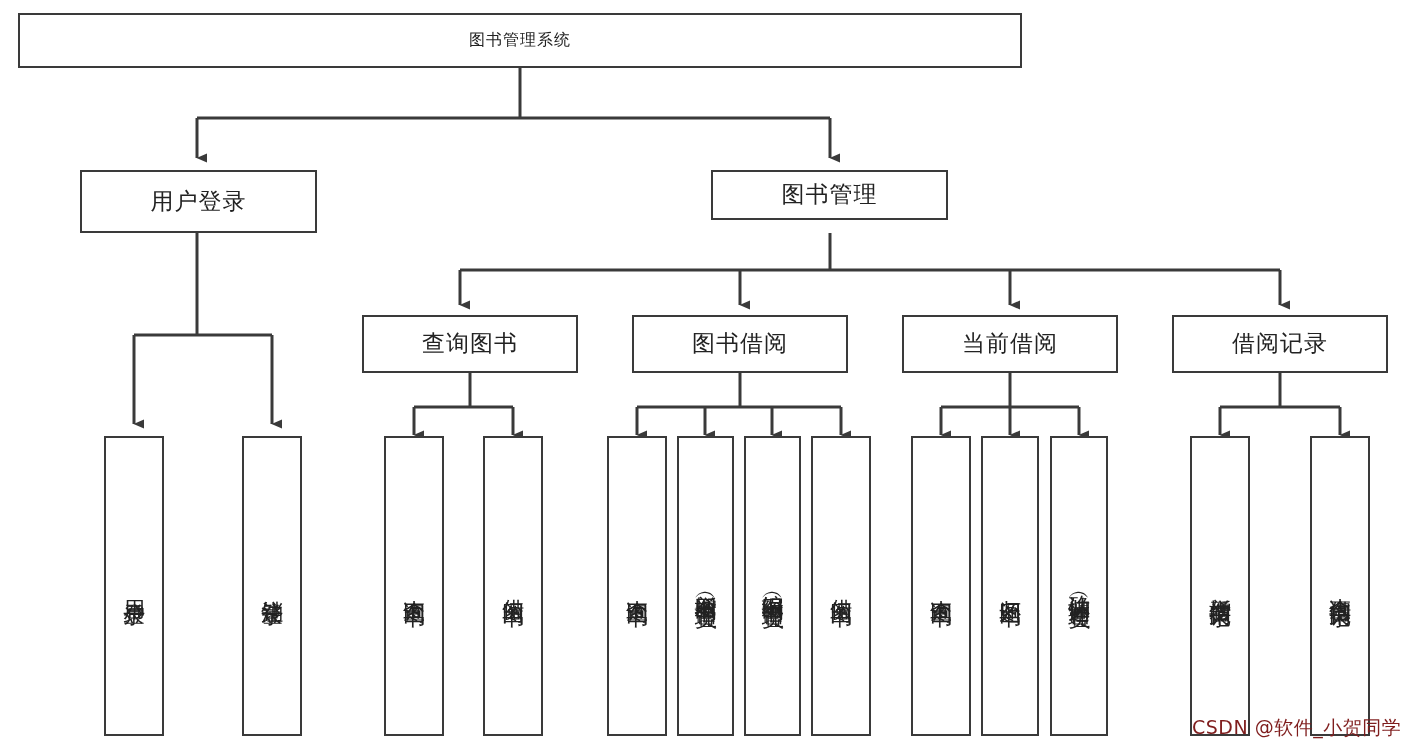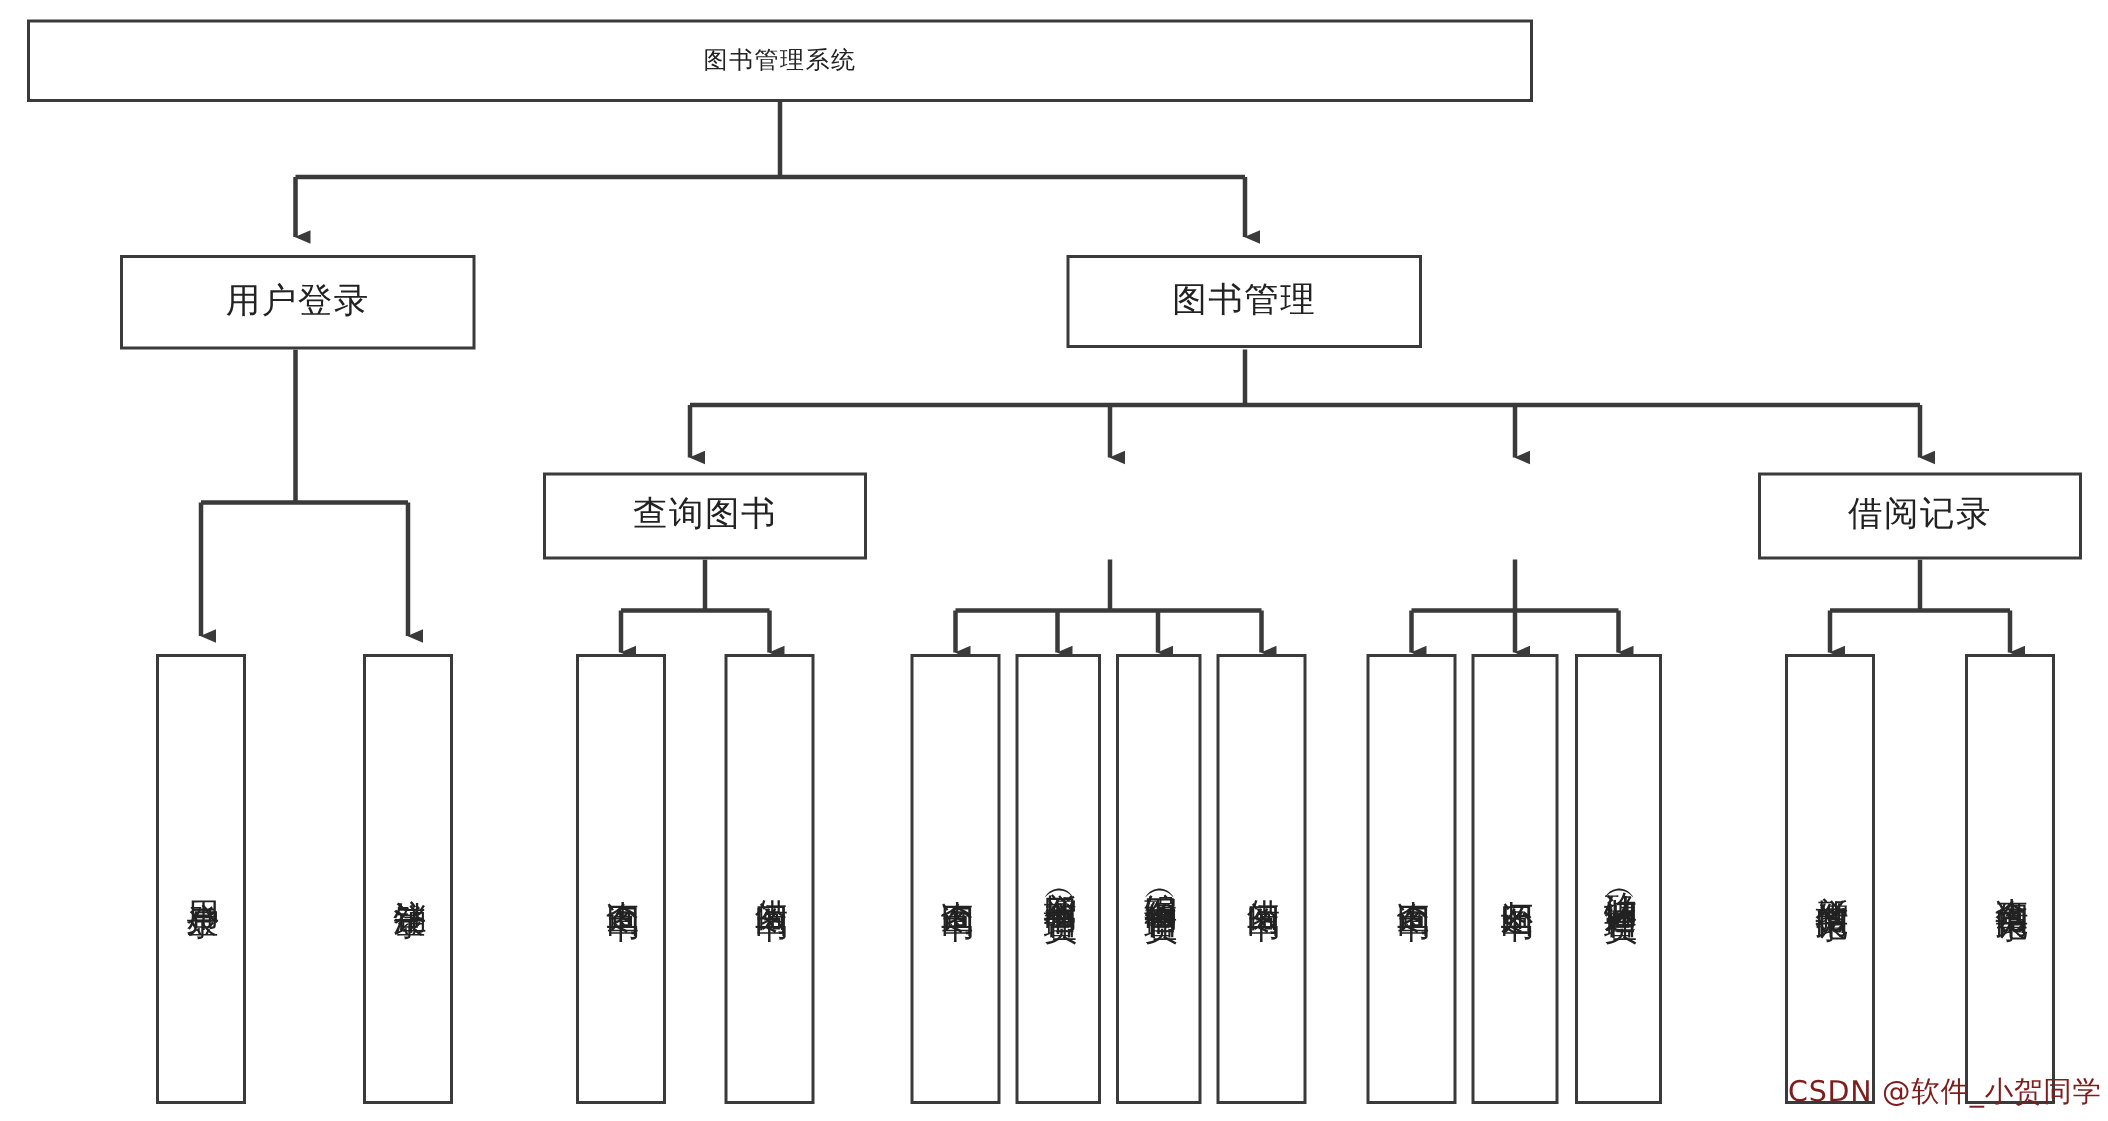--- a/index.html
+++ b/index.html
@@ -125,27 +125,33 @@
     </g>
   </svg>
 
   <div class="node root" style="left:18px; top:13px; width:1004px; height:55px;">
     <span>图书管理系统</span>
   </div>
 
   <div class="node h" style="left:80px; top:170px; width:237px; height:63px;">
     <span>用户登录</span>
   </div>
-  <div class="node h" style="left:711px; top:170px; width:237px; height:62px;">
+  <div class="node h" style="left:711px; top:170px; width:237px; height:50px;">
     <span>图书管理</span>
   </div>
 
   <div class="node h" style="left:362px; top:315px; width:216px; height:58px;">
     <span>查询图书</span>
   </div>
+  <div class="node h" style="left:632px; top:315px; width:216px; height:58px;">
+    <span>图书借阅</span>
+  </div>
+  <div class="node h" style="left:902px; top:315px; width:216px; height:58px;">
+    <span>当前借阅</span>
+  </div>
   <div class="node h" style="left:1172px; top:315px; width:216px; height:58px;">
     <span>借阅记录</span>
   </div>
 
   <div class="node v" style="left:104px; top:436px; width:60px; height:300px;">
     <span class="vtext">用户登录</span>
   </div>
   <div class="node v" style="left:242px; top:436px; width:60px; height:300px;">
     <span class="vtext">注销登录</span>
   </div>

